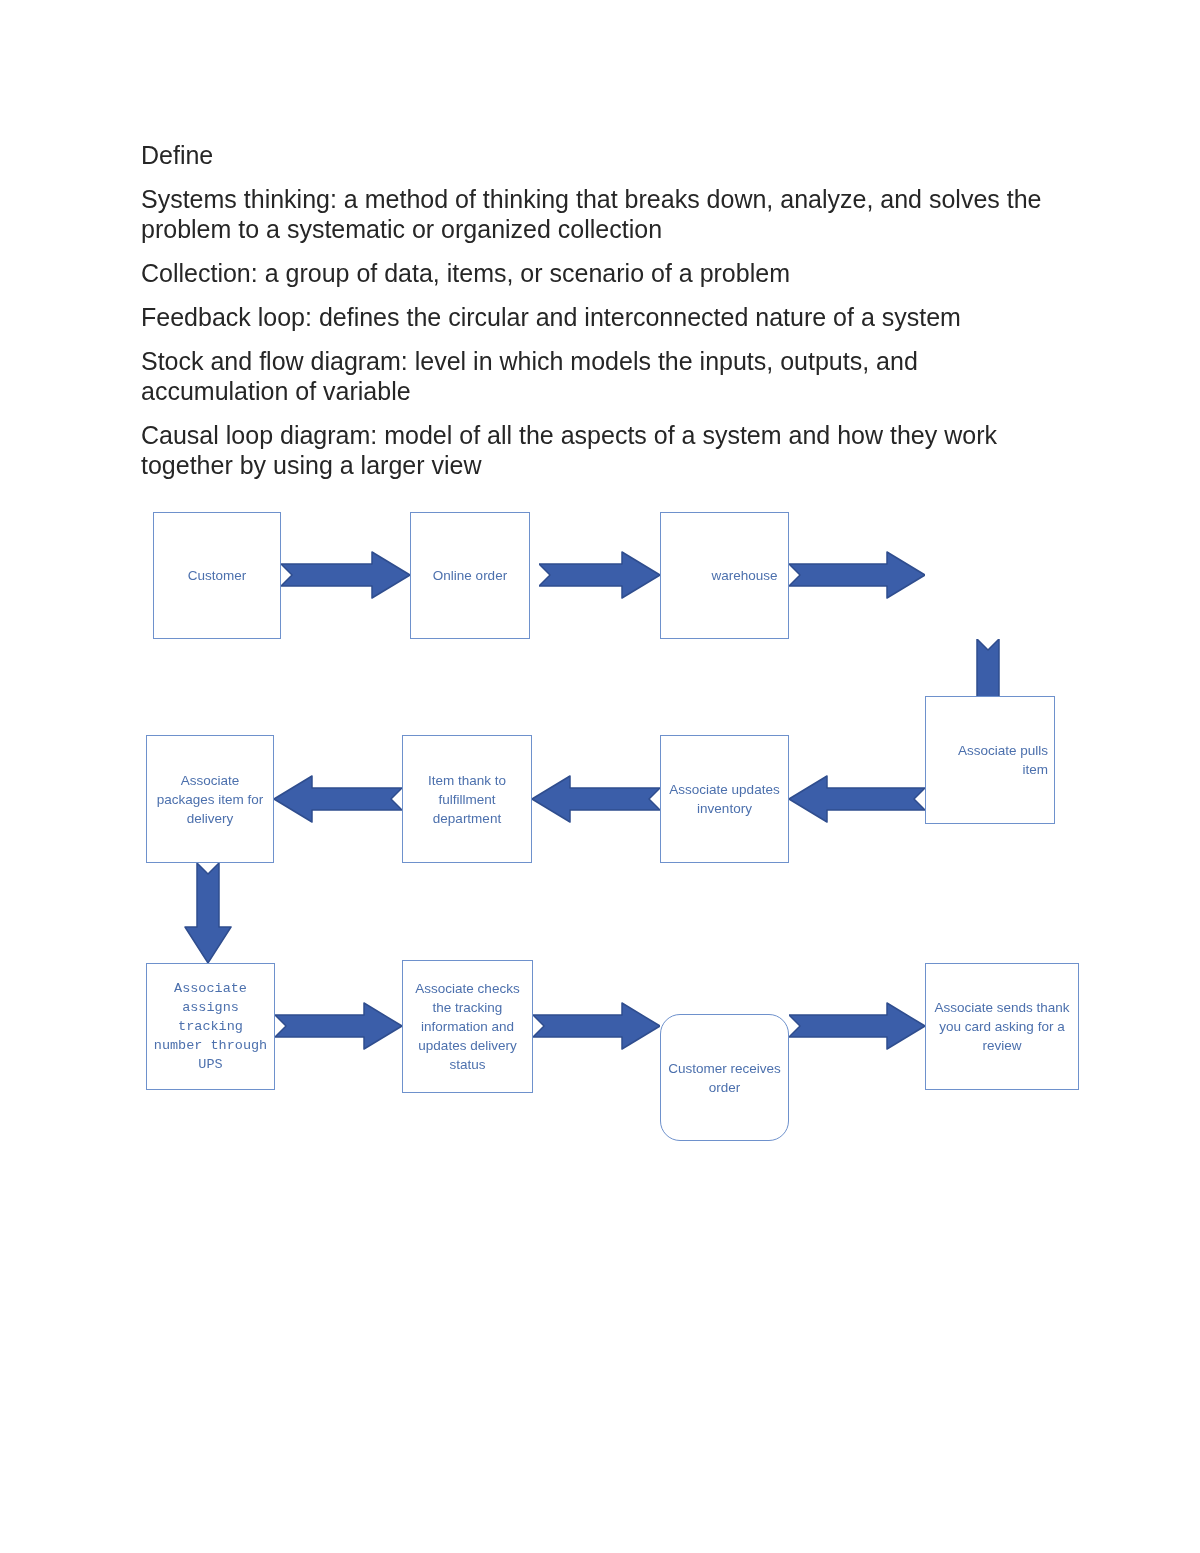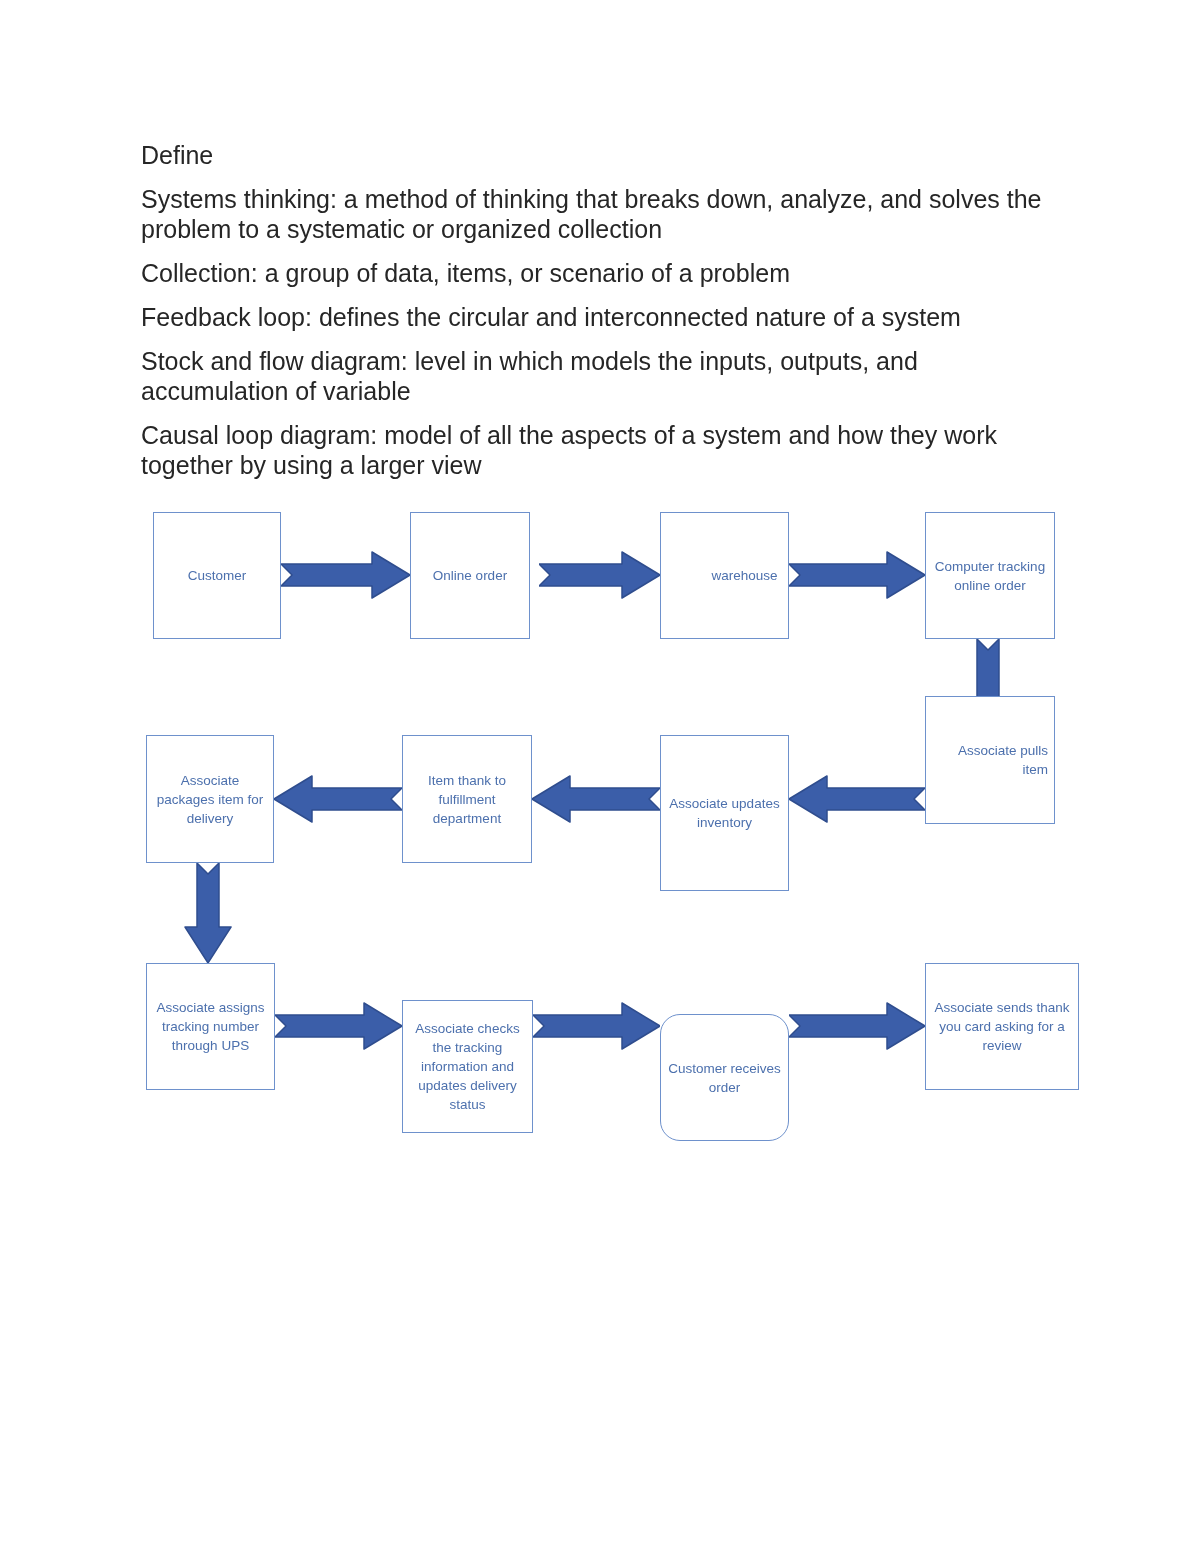--- a/index.html
+++ b/index.html
@@ -72,23 +72,20 @@
 
     <div class="fbox" style="left:153px;top:512px;width:128px;height:127px;">
       <span>Customer</span>
     </div>
     <div class="fbox" style="left:410px;top:512px;width:120px;height:127px;">
       <span>Online order</span>
     </div>
     <div class="fbox" style="left:660px;top:512px;width:129px;height:127px;padding-left:46px;">
       <span>warehouse</span>
     </div>
-    <div class="fbox" style="left:925px;top:512px;width:130px;height:127px;">
-      <span>Computer tracking online order</span>
-    </div>
 
     <svg class="arrow" style="left:281px;top:547px;" width="129" height="56">
       <polygon points="0,17 91,17 91,5 129,28 91,51 91,39 0,39 11,28"></polygon>
     </svg>
     <svg class="arrow" style="left:539px;top:547px;" width="121" height="56">
       <polygon points="0,17 83,17 83,5 121,28 83,51 83,39 0,39 11,28"></polygon>
     </svg>
     <svg class="arrow" style="left:789px;top:547px;" width="136" height="56">
       <polygon points="0,17 98,17 98,5 136,28 98,51 98,39 0,39 11,28"></polygon>
     </svg>
@@ -96,45 +93,45 @@
     <svg class="arrow" style="left:960px;top:639px;" width="56" height="96">
       <polygon points="17,0 17,60 5,60 28,96 51,60 39,60 39,0 28,11"></polygon>
     </svg>
 
     <div class="fbox" style="left:146px;top:735px;width:128px;height:128px;">
       <span>Associate packages item for delivery</span>
     </div>
     <div class="fbox" style="left:402px;top:735px;width:130px;height:128px;">
       <span>Item thank to fulfillment department</span>
     </div>
-    <div class="fbox" style="left:660px;top:735px;width:129px;height:156px;">
+    <div class="fbox" style="left:660px;top:735px;width:129px;height:128px;">
       <span>Associate updates inventory</span>
     </div>
     <div class="fbox" style="left:925px;top:696px;width:130px;height:128px;text-align:right;">
       <span>Associate pulls item</span>
     </div>
 
     <svg class="arrow" style="left:789px;top:771px;" width="136" height="56">
       <polygon points="136,17 38,17 38,5 0,28 38,51 38,39 136,39 125,28"></polygon>
     </svg>
     <svg class="arrow" style="left:532px;top:771px;" width="128" height="56">
       <polygon points="128,17 38,17 38,5 0,28 38,51 38,39 128,39 117,28"></polygon>
     </svg>
     <svg class="arrow" style="left:274px;top:771px;" width="128" height="56">
       <polygon points="128,17 38,17 38,5 0,28 38,51 38,39 128,39 117,28"></polygon>
     </svg>
 
     <svg class="arrow" style="left:180px;top:863px;" width="56" height="100">
       <polygon points="17,0 17,64 5,64 28,100 51,64 39,64 39,0 28,11"></polygon>
     </svg>
 
-    <div class="fbox" style="left:146px;top:963px;width:129px;height:127px;">
+    <div class="fbox" style="left:146px;top:963px;width:129px;height:127px;font-family:Liberation Mono, monospace;">
       <span>Associate assigns tracking number through UPS</span>
     </div>
-    <div class="fbox" style="left:402px;top:960px;width:131px;height:133px;margin-top:40px;">
+    <div class="fbox" style="left:402px;top:960px;width:131px;height:133px;">
       <span>Associate checks the tracking information and updates delivery status</span>
     </div>
     <div class="fbox" style="left:660px;top:1014px;width:129px;height:127px;border-radius:20px;">
       <span>Customer receives order</span>
     </div>
     <div class="fbox" style="left:925px;top:963px;width:154px;height:127px;">
       <span>Associate sends thank you card asking for a review</span>
     </div>
 
     <svg class="arrow" style="left:275px;top:998px;" width="127" height="56">

